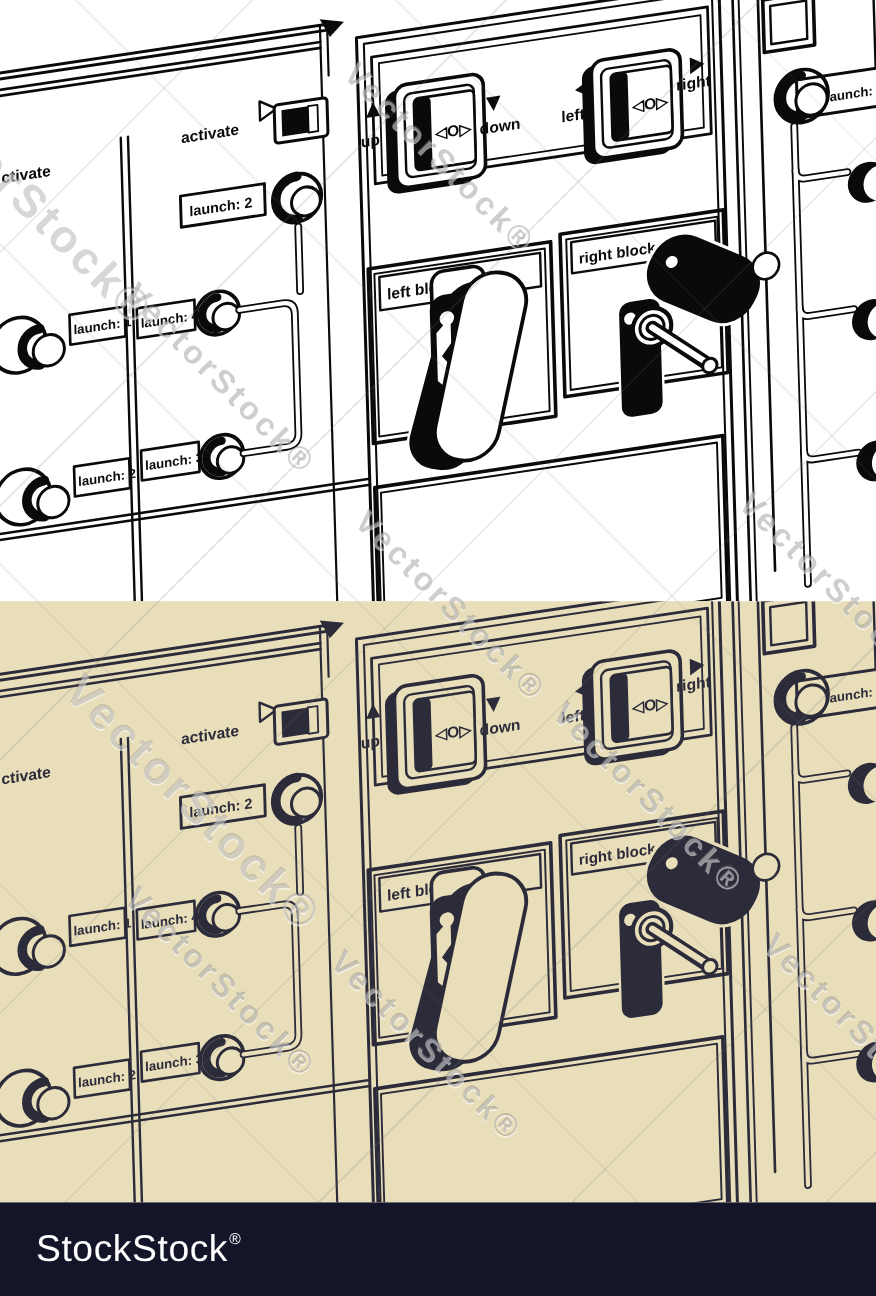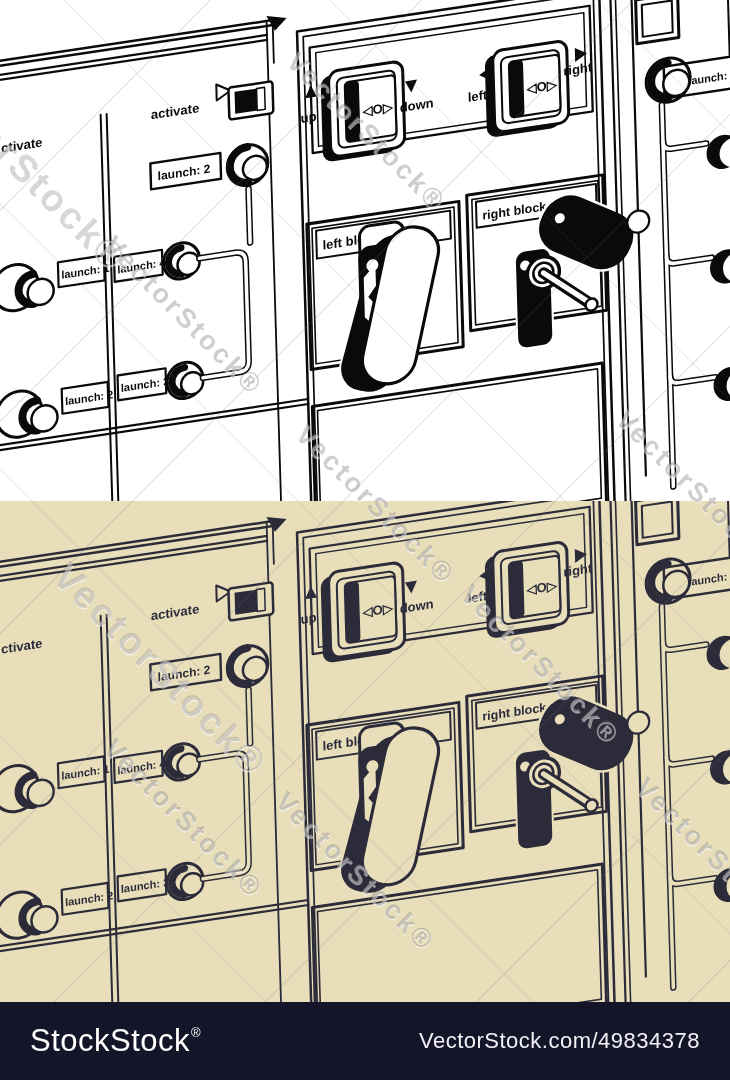--- a/index.html
+++ b/index.html
@@ -253,16 +253,15 @@
     <span class="wm" style="left:540px;top:665px">VectorStock®</span>
     <span class="wm" style="left:183px;top:819px">VectorStock®</span>
     <span class="wm" style="left:355px;top:872px">VectorStock®</span>
     <span class="wm" style="left:715px;top:858px">VectorStock®</span>
   </div>
 
   <div class="footer">
     <div class="logo">
       <span class="lt">Stock</span><span class="hv">Stock</span><sup>®</sup>
     </div>
-    <div class="attribution">VectorStock.com/49834378</div>
   </div>
 
 </div>
 
 </body></html>

